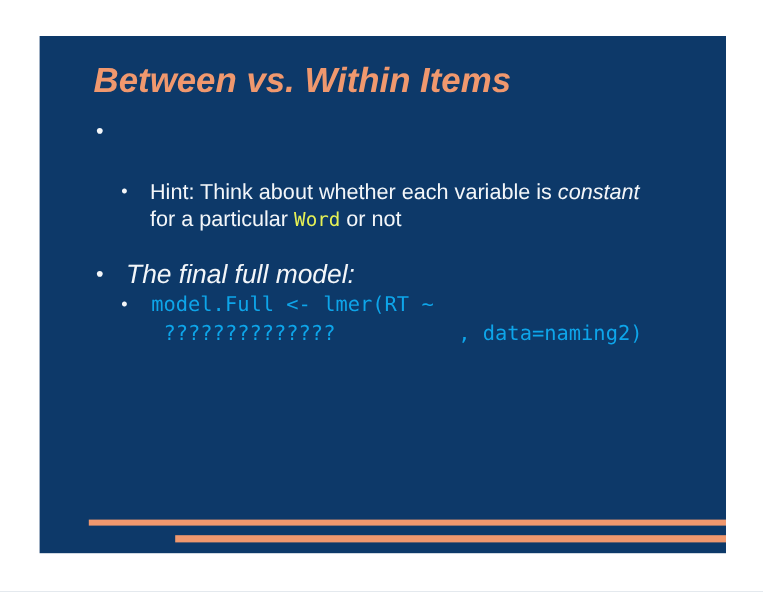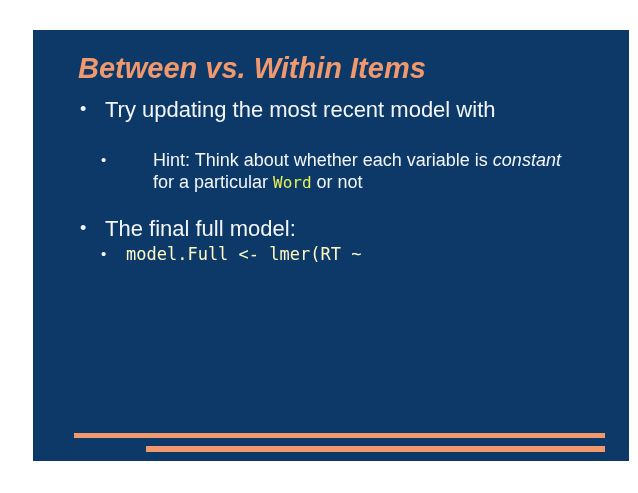--- a/index.html
+++ b/index.html
@@ -11,21 +11,20 @@
     overflow: hidden;
     font-family: "Liberation Sans", sans-serif;
   }
   .slide {
     position: absolute;
     left: 33px;
     top: 30px;
     width: 572px;
     height: 431px;
     background: #0D3969;
-    padding-left: 24px;
   }
   .title {
     position: absolute;
     left: 45px;
     top: 20px;
     margin: 0;
     font-family: "Liberation Sans", sans-serif;
     font-size: 29px;
     font-weight: bold;
     font-style: italic;
@@ -40,35 +39,35 @@
     flex: 0 0 auto;
     text-align: left;
   }
   .m1 { width: 25px; font-size: 18px; line-height: 27px; }
   .m2 { width: 24px; font-size: 15px; line-height: 22px; }
   .m3 { width: 25px; font-size: 15px; line-height: 24px; }
   .btext { color: #F3F6F9; }
   .b1 { left: 47px; top: 66px; }
   .b1 .bline { font-size: 22px; line-height: 27px; white-space: nowrap; }
   .hint { left: 68px; top: 119px; }
-  .hint .hline { font-size: 18px; line-height: 22px; white-space: nowrap; margin-left: 28px; }
+  .hint .hline { font-size: 18px; line-height: 22px; white-space: nowrap; }
   .it { font-style: italic; }
   .code-inline {
     font-family: "DejaVu Sans Mono", monospace;
     font-size: 16px;
     color: #E6F155;
   }
   .b2 { left: 47px; top: 185px; }
-  .b2 .bline { font-size: 22px; line-height: 27px; white-space: nowrap; }
+  .b2 .bline { font-size: 22px; line-height: 27px; white-space: nowrap; font-style: italic; }
   .codeblock { left: 68px; top: 212px; }
   .codeline {
     font-family: "DejaVu Sans Mono", monospace;
     font-size: 17px;
     line-height: 24px;
-    color: #fef9c3;
+    color: #0ea5e9;
     white-space: pre;
   }
   .accent {
     position: absolute;
     background: #F0986E;
     height: 5px;
   }
   .accent1 { top: 403px; left: 41px; width: 531px; }
   .accent2 { top: 416px; left: 113px; width: 459px; height: 6px; }
 </style>
@@ -76,21 +75,20 @@
 <body>
 
 <div class="stage">
   <div class="slide">
 
     <h1 class="title">Between vs. Within Items</h1>
 
     <div class="row b1">
       <span class="marker m1">•</span>
       <div class="btext">
-        <div class="bline">Try updating the most recent model with</div>
       </div>
     </div>
 
     <div class="row hint">
       <span class="marker m2">•</span>
       <div class="btext">
         <div class="hline"><span>Hint: Think about whether each variable is </span><span class="it">constant</span></div>
         <div class="hline"><span>for a particular </span><span class="code-inline">Word</span><span> or not</span></div>
       </div>
     </div>
@@ -99,20 +97,21 @@
       <span class="marker m1">•</span>
       <div class="btext">
         <div class="bline">The final full model:</div>
       </div>
     </div>
 
     <div class="row codeblock">
       <span class="marker m3">•</span>
       <div class="btext">
         <div class="codeline">model.Full &lt;- lmer(RT ~</div>
+        <div class="codeline"> ??????????????          , data=naming2)</div>
       </div>
     </div>
 
     <div class="accent accent1"></div>
     <div class="accent accent2"></div>
 
   </div>
 </div>
 
 </body></html>

